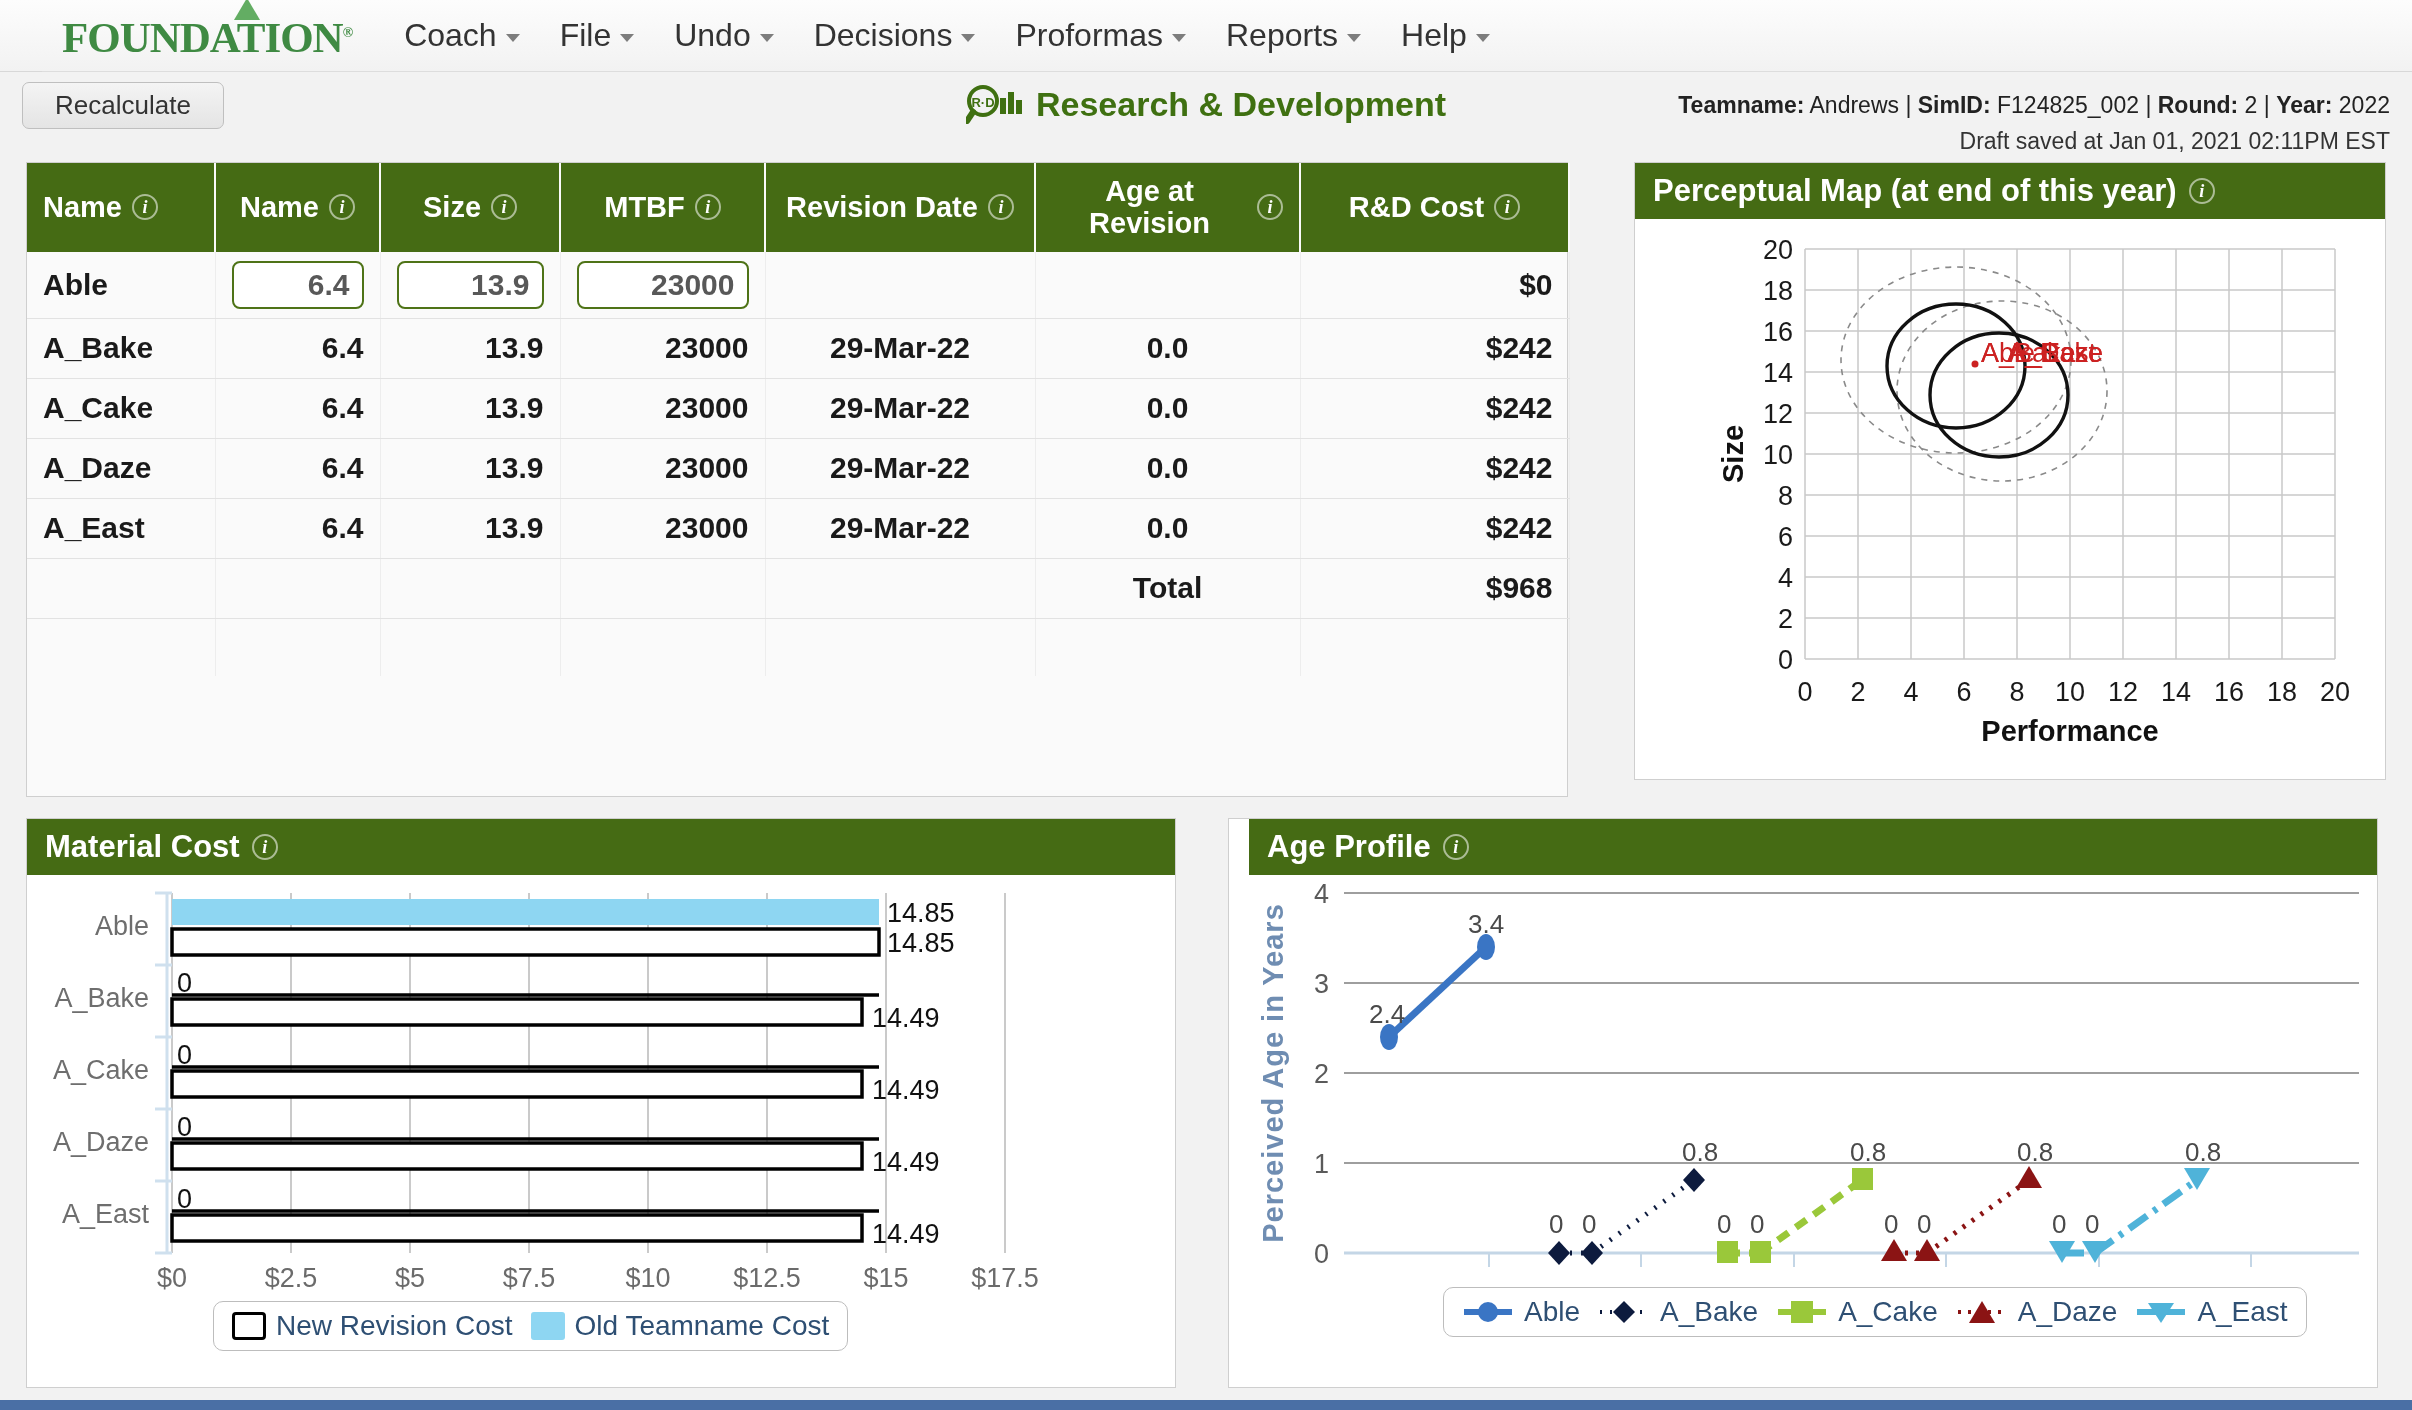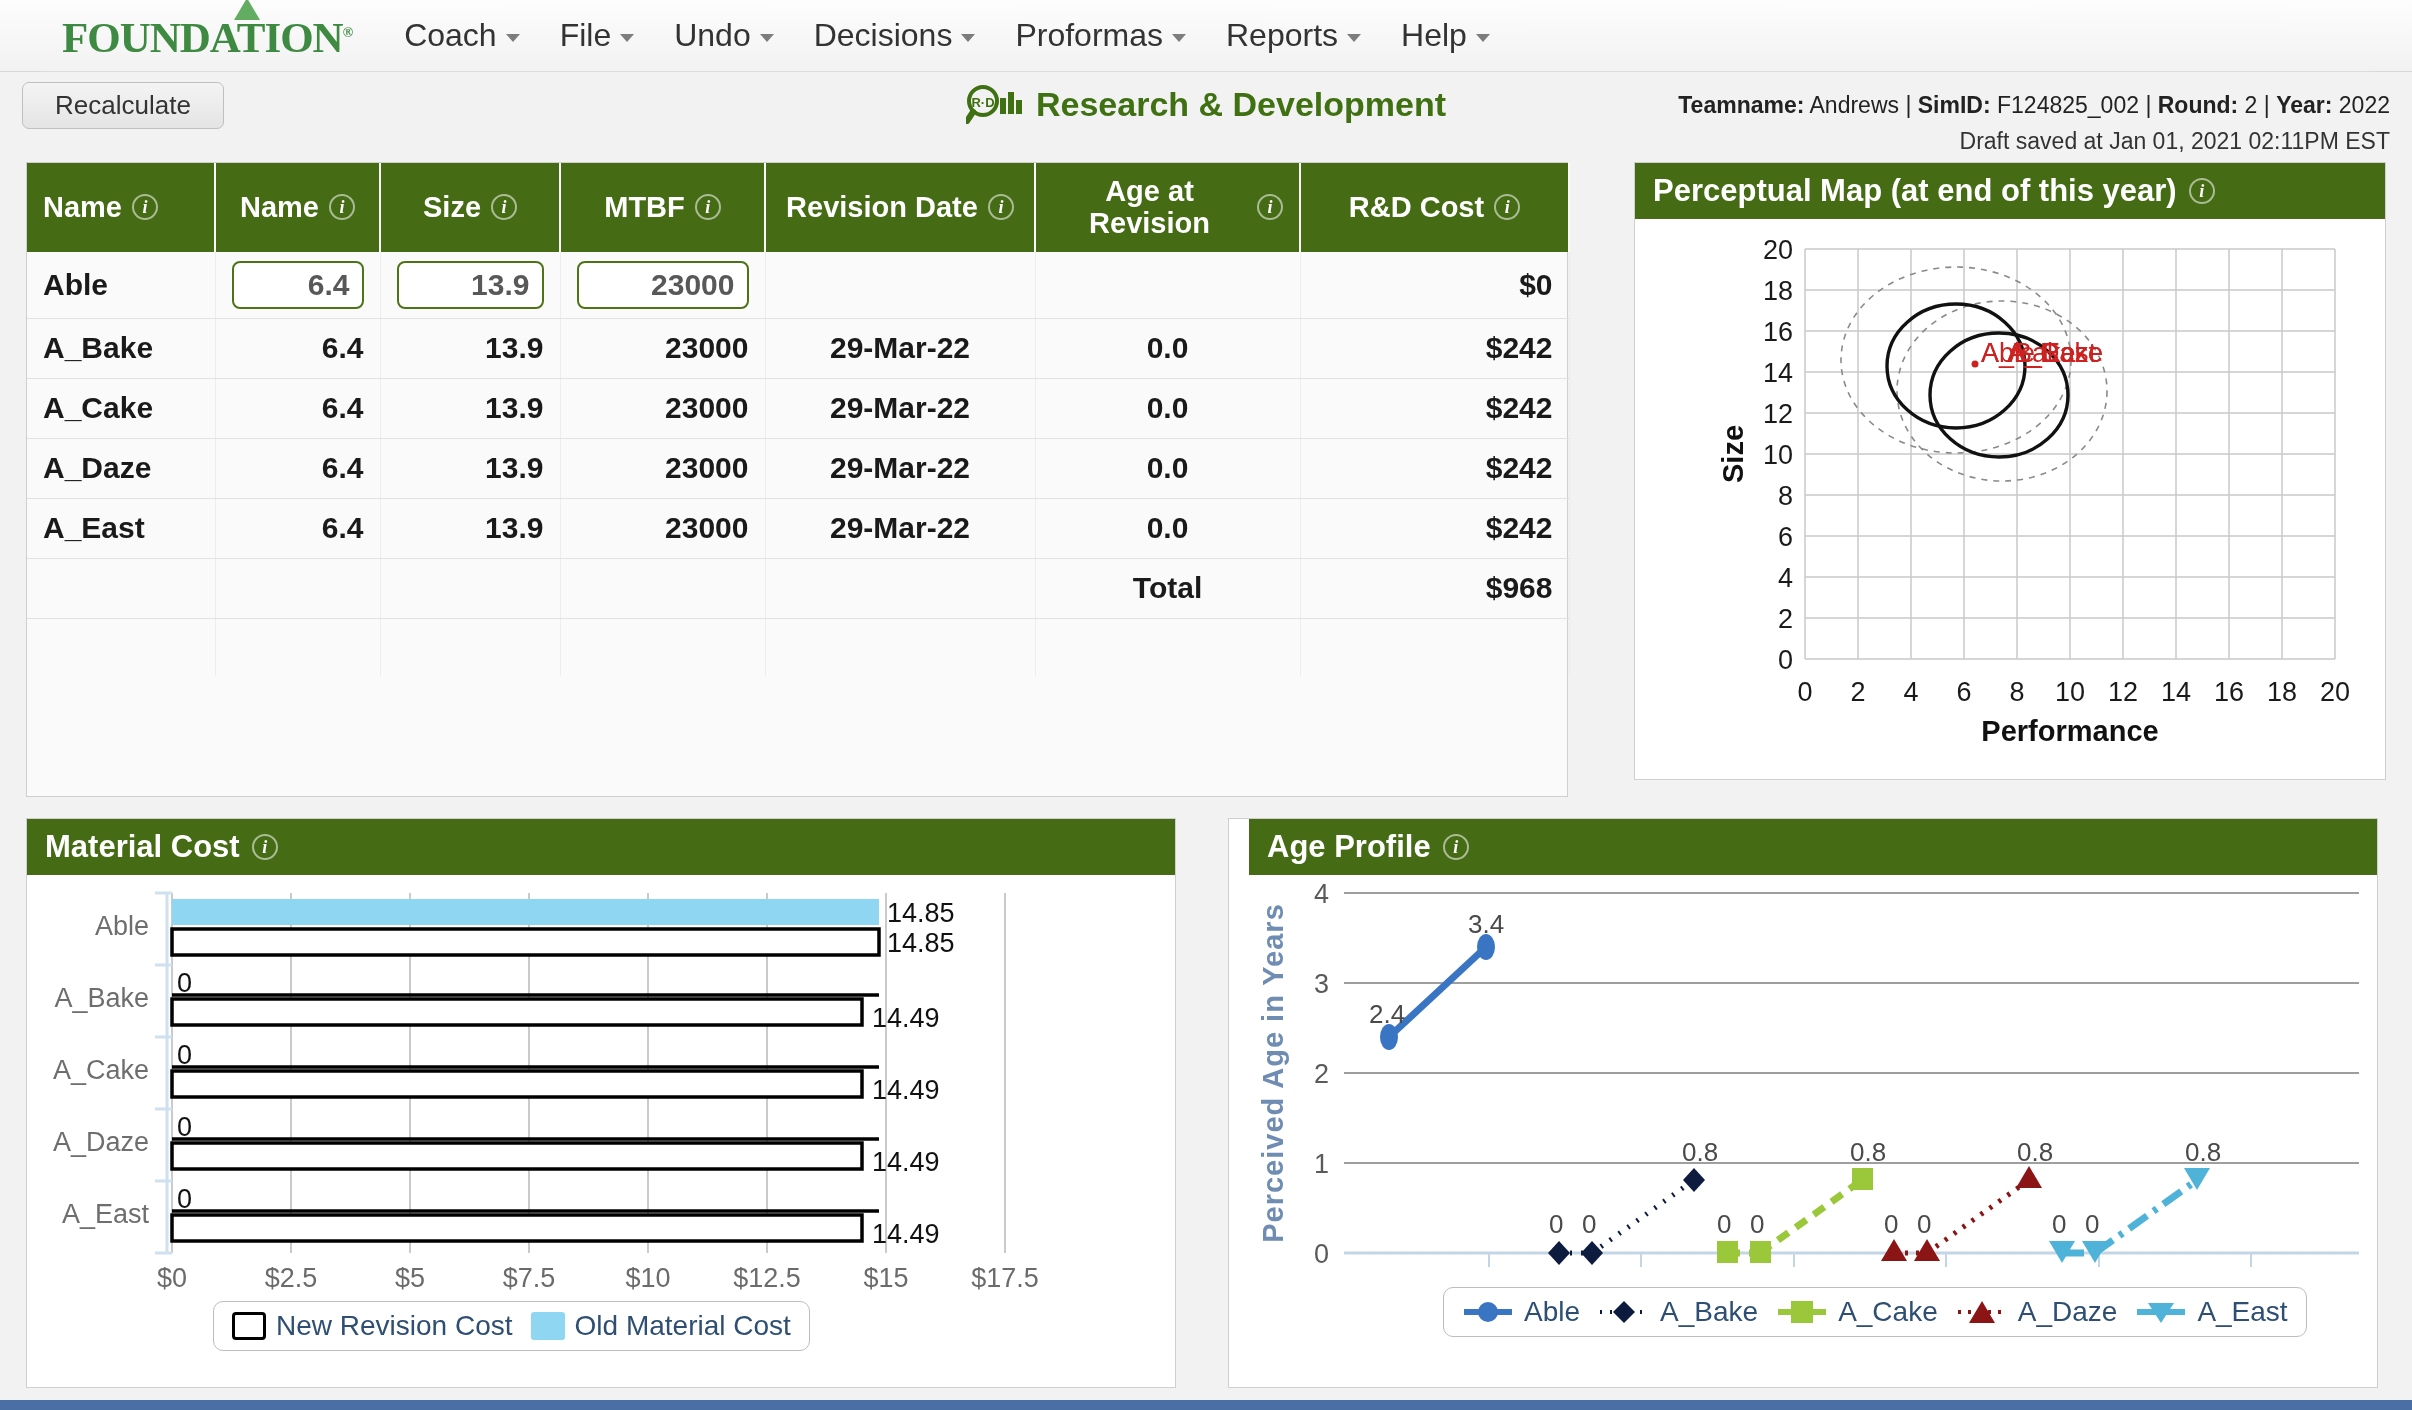--- a/index.html
+++ b/index.html
@@ -467,21 +467,21 @@
     </g>
     <text class="ax-lab" x="561" y="450" text-anchor="middle">Material Cost in dollars</text>
   </svg>
   <div class="legendbox" style="left:186px; top:482px;">
     <span class="leg-it">
       <span class="sw-new"></span>
       <span>New Revision Cost</span>
     </span>
     <span class="leg-it">
       <span class="sw-old"></span>
-      <span>Old Material Cost</span>
+      <span>Old Teamname Cost</span>
     </span>
   </div>
 </div>
 
 <div class="panel" id="ageprof">
   <div class="panel-hd">
     <span>Age Profile</span>
     <i class="info-i">i</i>
   </div>
   <svg width="1148" height="460" viewBox="0 0 1148 460">

